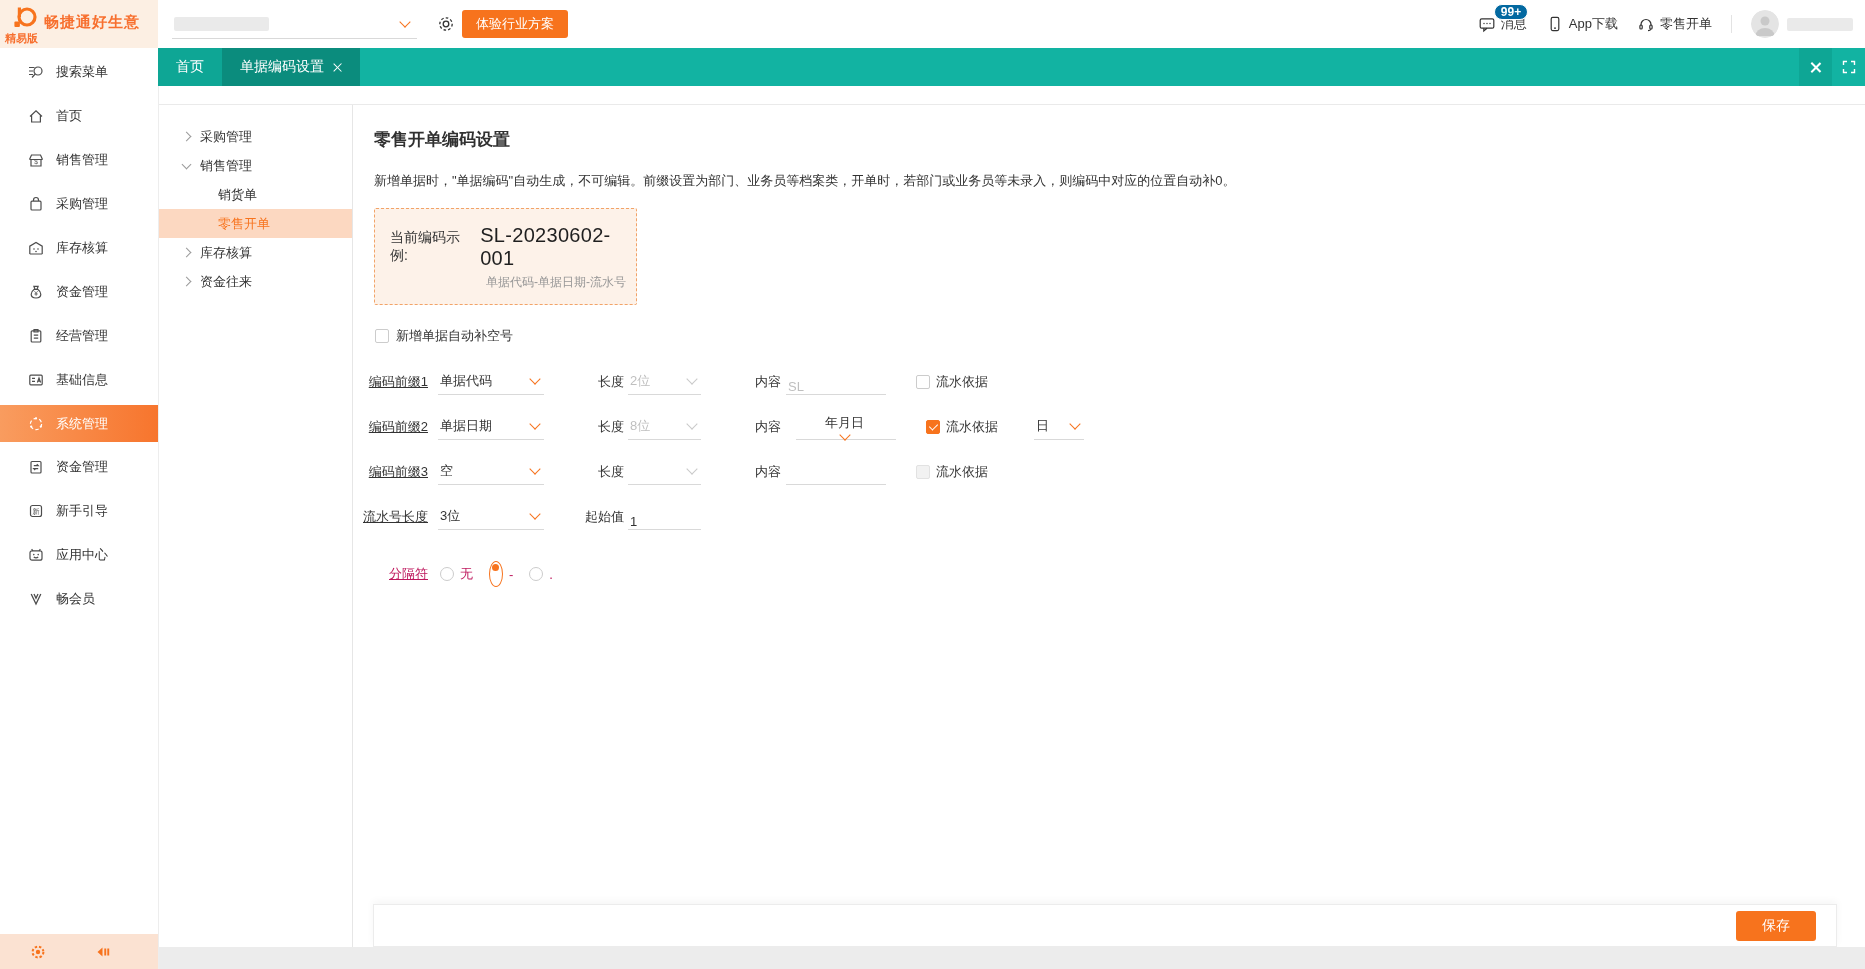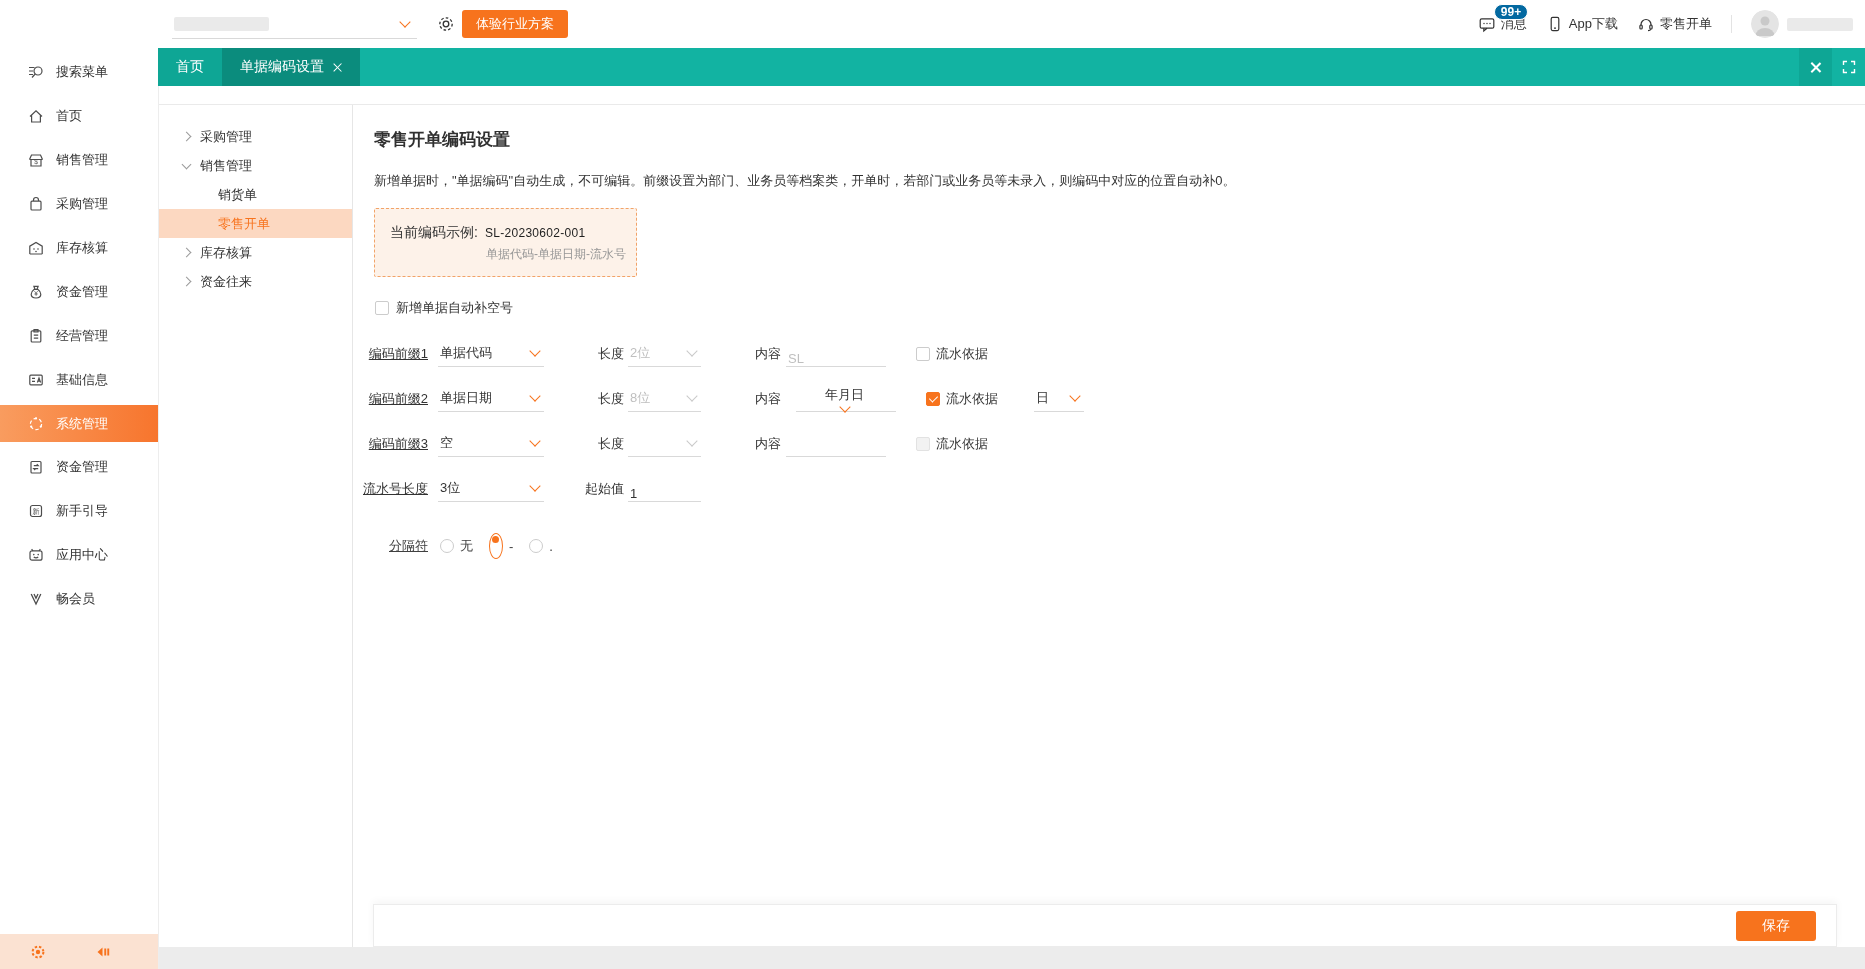--- a/index.html
+++ b/index.html
@@ -68,21 +68,21 @@
   .opt{display:flex;align-items:center;gap:6px;cursor:pointer;}
   .mode-strip .opt1{margin-left:29px;}
   .mode-strip .opt2{margin-left:24px;}
   .radio{width:14px;height:14px;border:1px solid #ccc;border-radius:50%;background:#fff;box-sizing:border-box;position:relative;flex:none;}
   .radio.sel{border-color:#f7731d;}
   .radio.sel::after{content:"";position:absolute;left:2.4px;top:2.4px;width:7px;height:7px;border-radius:50%;background:#f7731d;}
   .desc{margin:21px 14px 0 21px;font-size:13px;color:#333;}
   .ex-box{margin:18px 0 0 21px;width:246px;border:1px dashed #f2a368;background:#fdf2e9;border-radius:2px;padding:15px 0 13px 15px;}
   .ex-line1{display:flex;align-items:baseline;gap:7px;}
   .ex-label{font-size:14px;color:#333;}
-  .ex-code{font-size:12px;color:#1f1f1f;letter-spacing:.3px;}
+  .ex-code{font-size:20px;color:#1f1f1f;letter-spacing:.3px;}
   .ex-hint{margin:4px 0 0 96px;font-size:12px;color:#969696;}
   .cb{width:14px;height:14px;border:1px solid #ccc;border-radius:2px;background:#fff;box-sizing:border-box;position:relative;flex:none;}
   .cb.checked{background:#f7731d;border-color:#f7731d;}
   .cb.checked::after{content:"";position:absolute;left:4px;top:1.3px;width:4px;height:7px;border-right:1.6px solid #fff;border-bottom:1.6px solid #fff;transform:rotate(45deg);}
   .cb.disabled{background:#f2f2f2;border-color:#e2e2e2;}
   .autofill{margin:22px 0 0 22px;display:flex;align-items:center;gap:7px;font-size:13px;color:#333;cursor:pointer;}
   .rows{margin-top:14px;}
   .frow{height:45px;display:flex;align-items:center;font-size:13px;color:#333;}
   .flabel{width:75px;text-align:right;flex:none;white-space:nowrap;text-decoration:underline;}
   .flabel2{width:44px;text-align:right;margin-left:36px;flex:none;}
@@ -91,32 +91,43 @@
        padding:0 5px 0 2px;box-sizing:border-box;cursor:pointer;flex:none;}
   .sel .chv{margin-top:-4px;}
   .w106{width:106px;margin-left:10px;}
   .w73{width:73px;margin-left:4px;}
   .w100c{width:100px;margin-left:15px;flex-direction:column;}
   .w50{width:50px;margin-left:35px;}
   .ufield{border-bottom:1px solid #d9d9d9;height:26px;width:100px;margin-left:5px;display:flex;align-items:flex-end;
           padding-left:2px;box-sizing:border-box;flex:none;}
   .muted{color:#bfbfbf;}
   .cbgroup{display:flex;align-items:center;gap:6px;margin-left:30px;cursor:pointer;width:73px;flex:none;}
-  .sep-row{margin-top:15px;height:40px;display:flex;align-items:center;font-size:13px;color:#404040;}
+  .sep-row{margin-top:15px;height:40px;display:flex;align-items:center;font-size:13px;color:#be185d;}
   .sep-opt1{margin-left:12px;} .sep-optn{margin-left:16px;}
   .footer{position:absolute;left:20px;right:28px;bottom:0;height:43px;background:#fff;border:1px solid #ececec;
           box-shadow:0 -3px 8px rgba(0,0,0,.04);display:flex;align-items:center;justify-content:flex-end;box-sizing:border-box;}
   .save-btn{width:80px;height:30px;margin-right:20px;background:#f7731d;color:#fff;border:none;border-radius:3px;
             font-size:14px;cursor:pointer;font-family:inherit;}
   .bottom-strip{position:absolute;left:158px;right:0;bottom:0;height:22px;background:#ececec;z-index:0;}
 </style>
 </head>
 <body>
 
 <div class="topbar">
+  <div class="logo-area">
+    <span class="brand-logo">
+      <svg width="30" height="28" viewBox="0 0 28 28" fill="none">
+        <circle cx="16" cy="13" r="8" stroke="#f7731d" stroke-width="3.2"></circle>
+        <path d="M8.4 3.5V13" stroke="#f7731d" stroke-width="3.2"></path>
+        <rect x="3.4" y="17.5" width="5.5" height="5.5" rx="1" fill="#f7731d"></rect>
+      </svg>
+    </span>
+    <span class="brand-text">畅捷通好生意</span>
+    <span class="edition">精易版</span>
+  </div>
   <div class="company">
     <span class="redact"></span>
     <span class="chv"></span>
   </div>
   <span class="gear-top">
     <svg width="18" height="18" viewBox="0 0 18 18" fill="none" stroke="#333" stroke-width="1.3">
       <circle cx="9" cy="9" r="2.8"></circle>
       <circle cx="9" cy="9" r="6.2" stroke-dasharray="2.6 2.1"></circle>
     </svg>
   </span>

